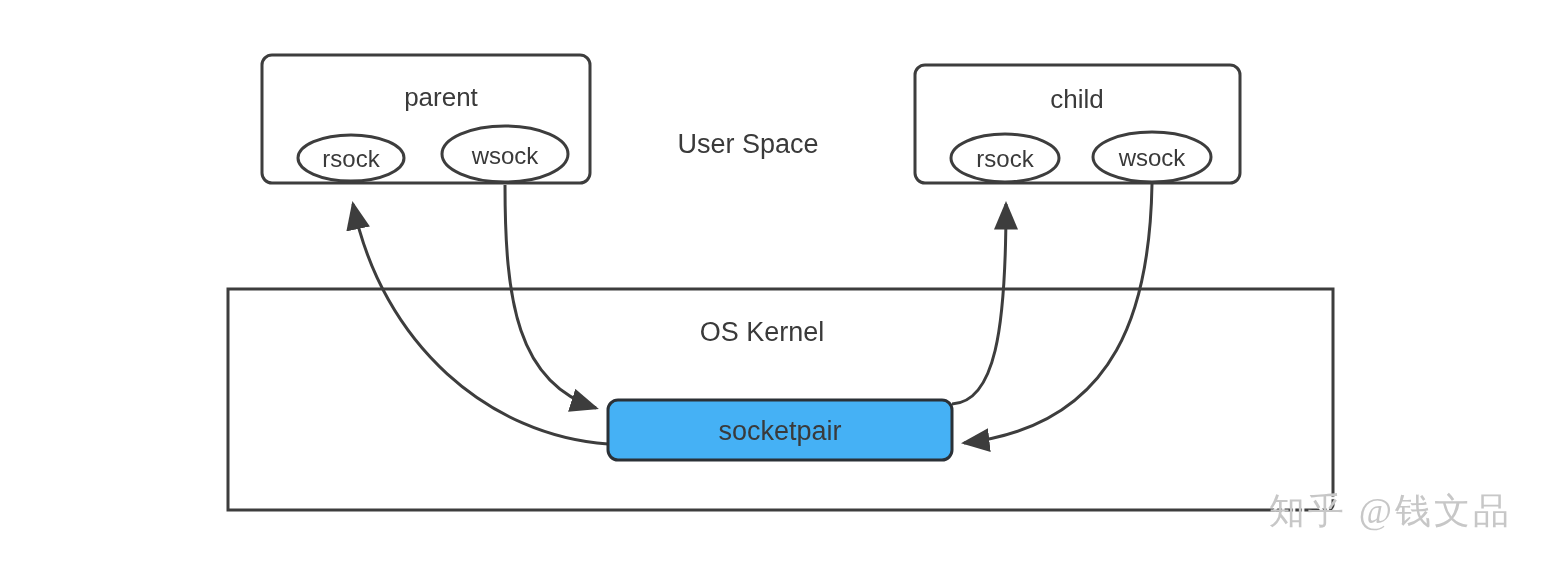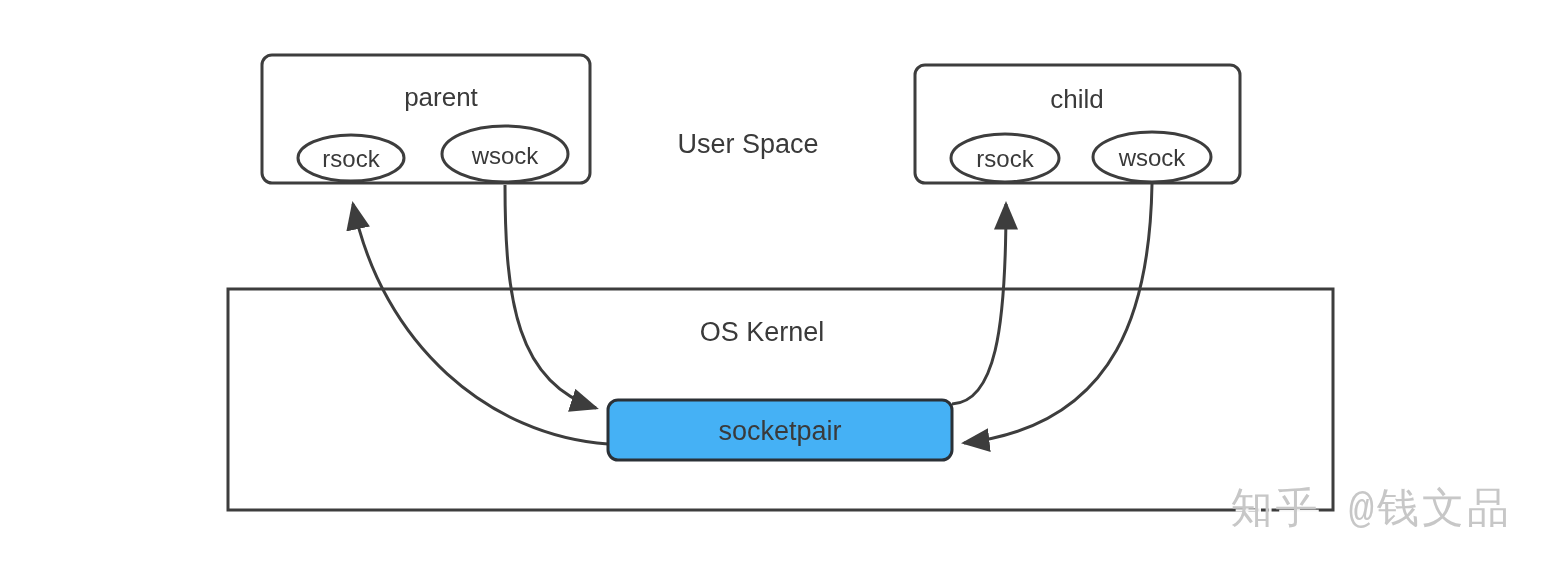--- a/index.html
+++ b/index.html
@@ -22,26 +22,26 @@
   .lbl-zone  { font-size: 27px; }
   .lbl-pair  { font-size: 27px; }
   .stroke-shape { fill: #ffffff; stroke: #3d3d3d; stroke-width: 3; }
   .kernel-box   { fill: none;    stroke: #3d3d3d; stroke-width: 3; }
   .arrow { fill: none; stroke: #3d3d3d; stroke-width: 3; }
   .pair-box { stroke: #2b3137; stroke-width: 3; }
   .watermark {
     position: absolute;
     right: 32px;
     bottom: 36px;
-    font-size: 42px;
+    font-size: 36px;
     letter-spacing: 3px;
     color: #c7c7c7;
     text-shadow: 3px 3px 0 rgba(255,255,255,0.95);
     white-space: nowrap;
-    font-family: Liberation Mono, monospace;
+    font-family: Liberation Serif, serif;
   }
 </style>
 </head>
 <body>
 
 <div class="canvas">
   <svg width="1544" height="572" viewBox="0 0 1544 572">
     <defs>
       <marker id="arrowhead" markerWidth="10" markerHeight="8" refX="8.5" refY="4" orient="auto" markerUnits="strokeWidth">
         <path d="M0,0 L9.5,4 L0,8 Z" fill="#3d3d3d"></path>

